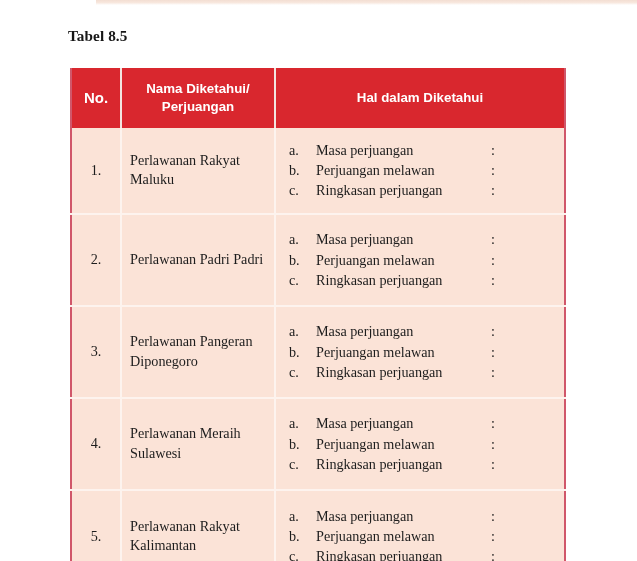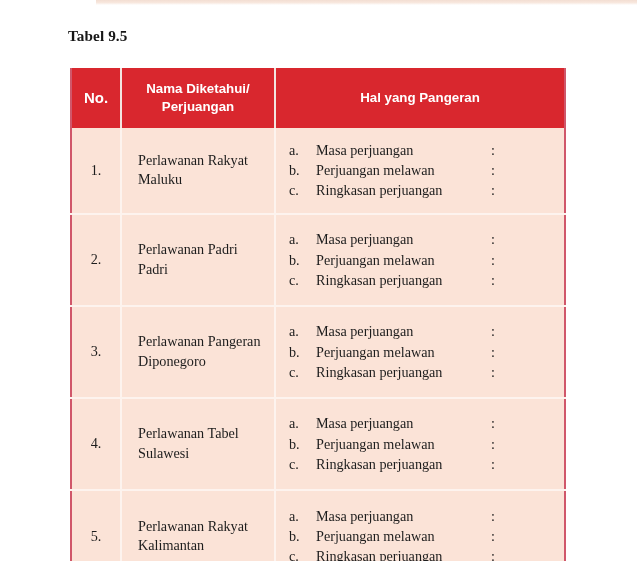--- a/index.html
+++ b/index.html
@@ -101,21 +101,21 @@
     padding: 0;
   }
   tbody td:last-child { border-right: none; }
   tbody tr:last-child td { border-bottom: none; }
 
   td.cell-no {
     text-align: center;
     font-size: 14.2px;
   }
   td.cell-name {
-    padding: 6px 10px 6px 16px;
+    padding: 6px 10px 6px 8px;
     line-height: 1.37;
     margin-top: 20px;
   }
   td.cell-hal {
     padding: 8px 10px 8px 13px;
   }
 
   .hal-list {
     list-style: none;
     margin: 0;
@@ -147,35 +147,35 @@
   tr.r5 { height: 92px; }
 </style>
 </head>
 <body>
 
 <div class="page-top-band"></div>
 
 <div class="sheet">
 
   <div class="caption">
-    <span class="caption-label">Tabel 9.5</span>
+    <span class="caption-label">Tabel 8.5</span>
   </div>
 
   <div class="table-wrap">
     <table class="tbl">
       <colgroup>
         <col class="c-no">
         <col class="c-name">
         <col class="c-hal">
       </colgroup>
       <thead>
         <tr>
           <th class="th-no">No.</th>
           <th>Nama Diketahui/ Perjuangan</th>
-          <th>Hal yang Pangeran</th>
+          <th>Hal dalam Diketahui</th>
         </tr>
       </thead>
       <tbody>
 
         <tr class="r1">
           <td class="cell-no">1.</td>
           <td class="cell-name">Perlawanan Rakyat Maluku</td>
           <td class="cell-hal">
             <ul class="hal-list">
               <li>
@@ -240,21 +240,21 @@
                 <span class="hal-marker">c.</span>
                 <span class="hal-text">Ringkasan perjuangan</span>
                 <span class="hal-colon">:</span>
               </li>
             </ul>
           </td>
         </tr>
 
         <tr class="r4">
           <td class="cell-no">4.</td>
-          <td class="cell-name">Perlawanan Tabel Sulawesi</td>
+          <td class="cell-name">Perlawanan Meraih Sulawesi</td>
           <td class="cell-hal">
             <ul class="hal-list">
               <li>
                 <span class="hal-marker">a.</span>
                 <span class="hal-text">Masa perjuangan</span>
                 <span class="hal-colon">:</span>
               </li>
               <li>
                 <span class="hal-marker">b.</span>
                 <span class="hal-text">Perjuangan melawan</span>

